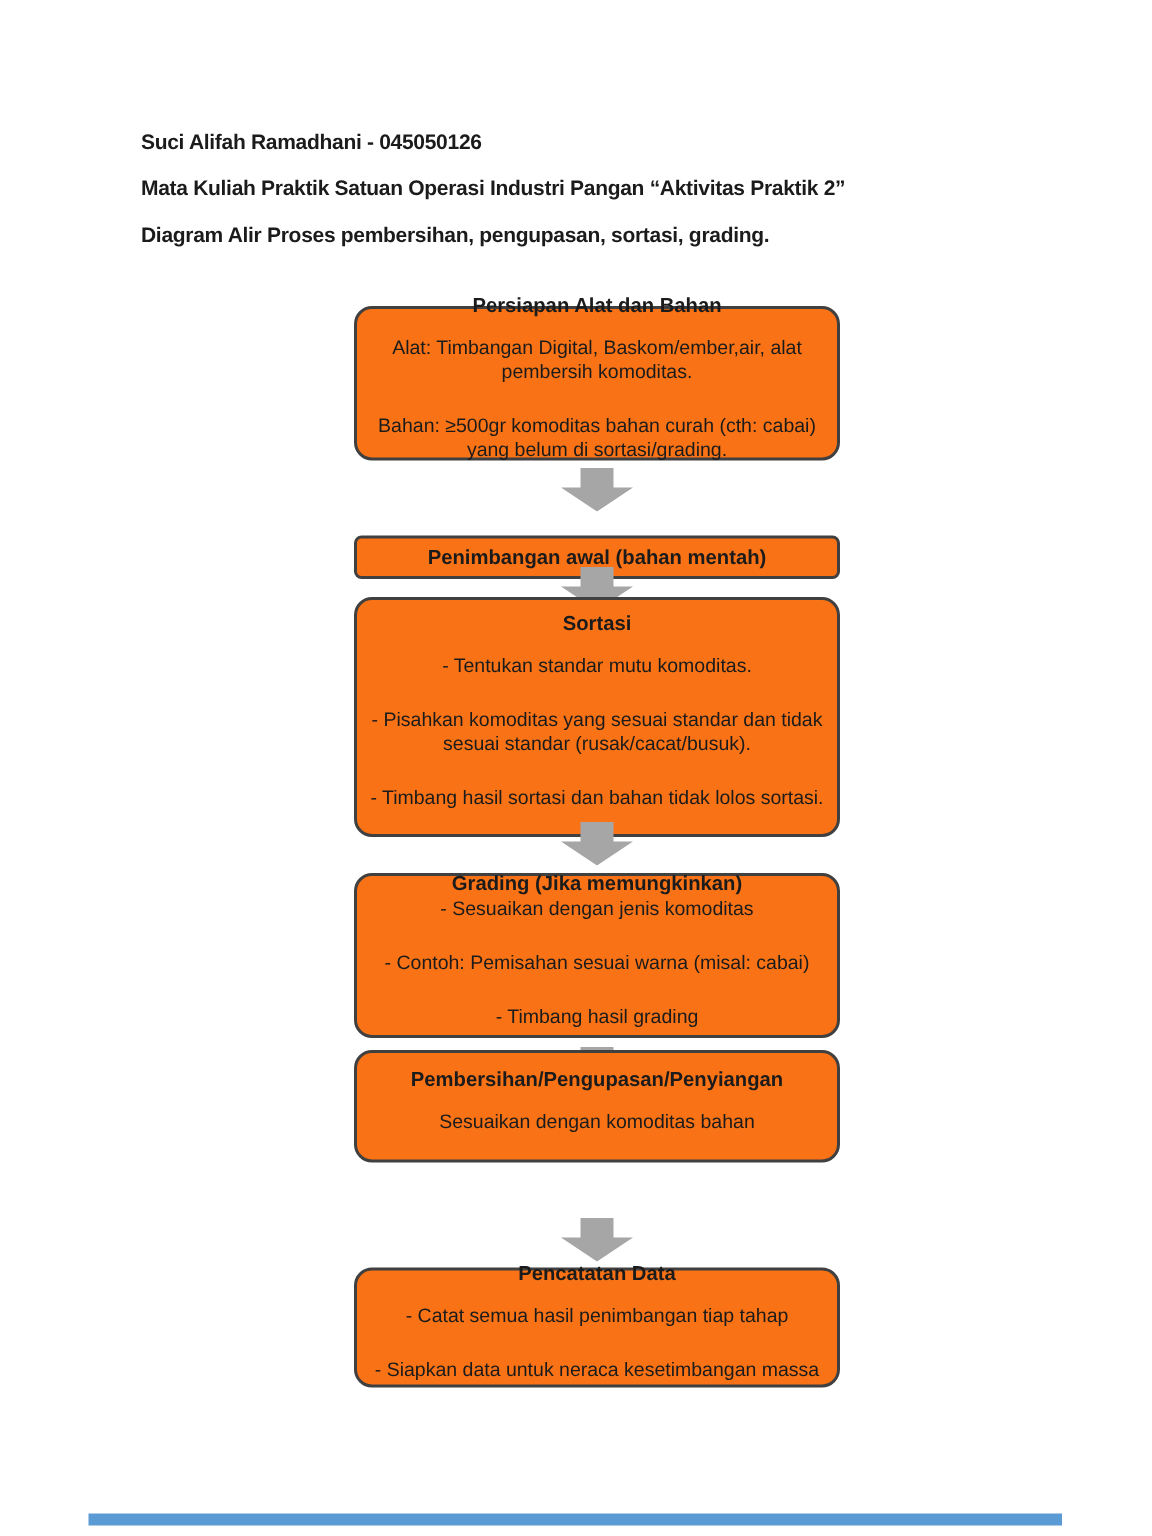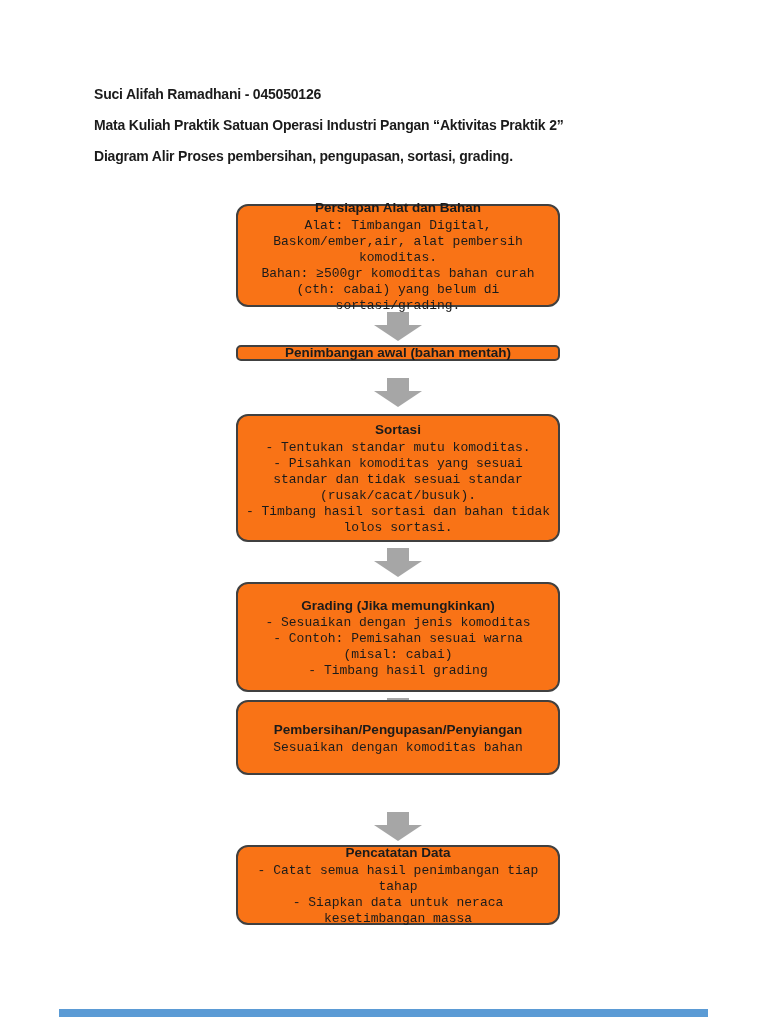--- a/index.html
+++ b/index.html
@@ -21,21 +21,21 @@
   }
   .flow-box {
     position:absolute; left:236px; width:324px;
     border:2px solid #404040; border-radius:12px;
     background:#f97316;
     display:flex; flex-direction:column; justify-content:center; align-items:center;
     padding:5px 6px; text-align:center;
   }
   .flow-box.slim { border-radius:5px; }
   .box-title { font-size:13.5px; font-weight:bold; line-height:16px; margin:2px 0; }
-  .box-line  { font-size:13px; line-height:16px; margin:0 0;font-family:Liberation Mono, monospace; }
+  .box-line  { font-size:13px; line-height:16px; margin:10px 0; }
   .arrow { position:absolute; left:374px; width:48px; height:29px; }
   .footer-bar {
     position:absolute; left:59px; top:1009px; width:649px; height:8px;
     background:#5b9bd5;
   }
 </style>
 </head>
 <body>
 
 <div class="header">
@@ -47,29 +47,29 @@
 <div class="flow-box" style="top:204px; height:103px;">
   <div class="box-title">Persiapan Alat dan Bahan</div>
   <div class="box-line" style="max-width:300px;">Alat: Timbangan Digital, Baskom/ember,air, alat pembersih komoditas.</div>
   <div class="box-line" style="max-width:306px;text-align:center;">Bahan: ≥500gr komoditas bahan curah (cth: cabai) yang belum di sortasi/grading.</div>
 </div>
 
 <svg class="arrow" style="top:312px;" viewBox="0 0 48 29">
   <path d="M13 0 H35 V13 H48 L24 29 L0 13 H13 Z" fill="#a6a6a6"></path>
 </svg>
 
-<div class="flow-box slim" style="top:345px; height:16px;">
+<div class="flow-box slim" style="top:357px; height:29px;">
   <div class="box-title">Penimbangan awal (bahan mentah)</div>
 </div>
 
 <svg class="arrow" style="top:378px;" viewBox="0 0 48 29">
   <path d="M13 0 H35 V13 H48 L24 29 L0 13 H13 Z" fill="#a6a6a6"></path>
 </svg>
 
-<div class="flow-box" style="top:414px; height:128px;align-items:center;">
+<div class="flow-box" style="top:398px; height:160px;align-items:center;">
   <div class="box-title">Sortasi</div>
   <div class="box-line">- Tentukan standar mutu komoditas.</div>
   <div class="box-line" style="max-width:308px;">- Pisahkan komoditas yang sesuai standar dan tidak sesuai standar (rusak/cacat/busuk).</div>
   <div class="box-line">- Timbang hasil sortasi dan bahan tidak lolos sortasi.</div>
 </div>
 
 <svg class="arrow" style="top:548px;" viewBox="0 0 48 29">
   <path d="M13 0 H35 V13 H48 L24 29 L0 13 H13 Z" fill="#a6a6a6"></path>
 </svg>
 

